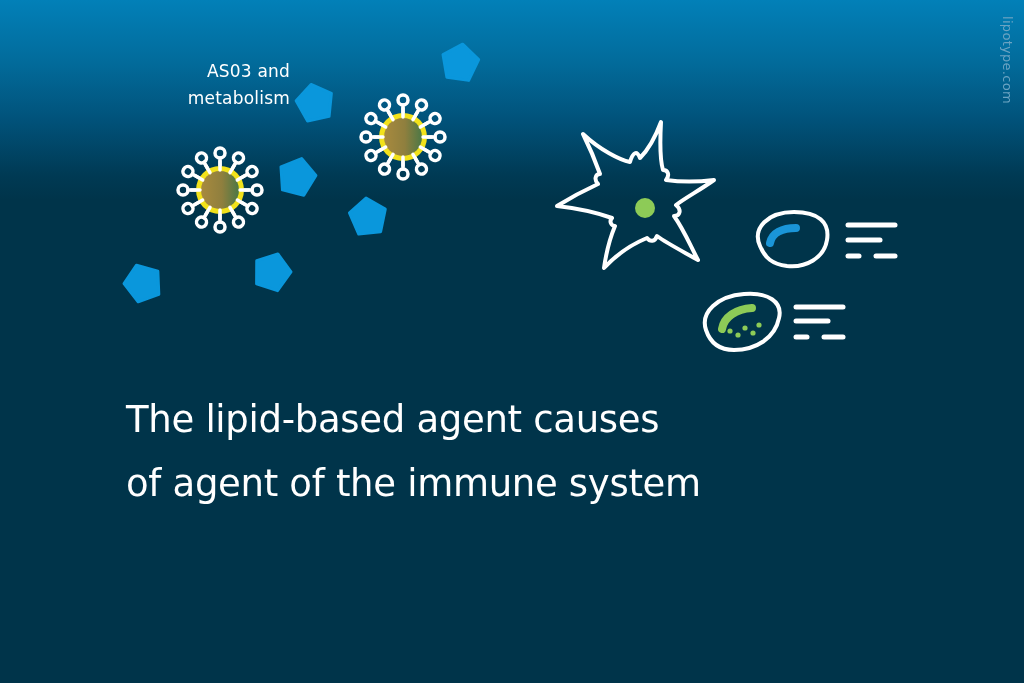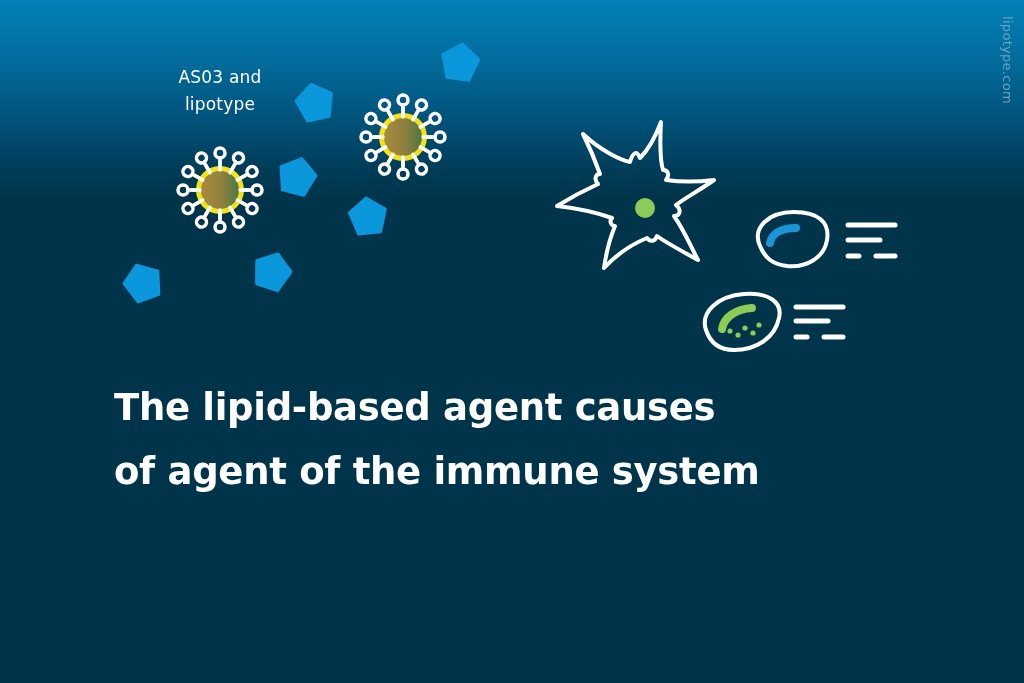--- a/index.html
+++ b/index.html
@@ -2,32 +2,32 @@
 <html><head>
 <meta charset="utf-8">
 <style>
   html, body { margin:0; padding:0; }
   body { width:1024px; height:683px; overflow:hidden; font-family:"DejaVu Sans", sans-serif; }
   .canvas {
     position:relative; width:1024px; height:683px; overflow:hidden;
     background: linear-gradient(to bottom, #0280b8 0px, #026c9c 60px, #01527a 120px, #003a54 175px, #00344a 200px, #00344a 683px);
   }
   .label-as03 {
-    position:absolute; left:150px; top:64px; width:140px;
+    position:absolute; left:150px; top:58px; width:140px;
     color:#ffffff; font-family:"DejaVu Sans", sans-serif; font-size:17px; line-height:27px;
-    text-align:center; letter-spacing:0.2px;
+    text-align:right; letter-spacing:0.2px;
   }
   .watermark {
     position:absolute; left:1000px; top:16px;
     writing-mode: vertical-rl;
     color:#6aa3c2; font-family:"DejaVu Sans", sans-serif; font-size:13px; letter-spacing:0.3px;
   }
   .headline {
-    position:absolute; left:110px; top:372px; margin:4px;
-    color:#ffffff; font-family:"DejaVu Sans", sans-serif; font-weight:bold;
+    position:absolute; left:110px; top:372px; margin:16px;
+    color:#ffffff; font-family:"DejaVu Sans", sans-serif; font-weight:normal;
     font-size:37px; line-height:64px; letter-spacing:-0.3px;
   }
   .headline span { display:block; white-space:nowrap; }
   svg.art { position:absolute; left:0; top:0; }
 </style>
 </head>
 <body>
 
 <div class="canvas">
 
@@ -129,21 +129,21 @@
     <g stroke="#ffffff" stroke-width="5" stroke-linecap="round">
       <line x1="796" y1="307" x2="843" y2="307"></line>
       <line x1="796" y1="321" x2="828" y2="321"></line>
       <line x1="796" y1="337" x2="807" y2="337"></line>
       <line x1="824" y1="337" x2="843" y2="337"></line>
     </g>
   </svg>
 
   <div class="label-as03">
     <div>AS03 and</div>
-    <div>lipotype</div>
+    <div>metabolism</div>
   </div>
 
   <div class="watermark">lipotype.com</div>
 
   <h1 class="headline">
     <span>The lipid-based agent causes</span>
     <span>of agent of the immune system</span>
   </h1>
 </div>
 

